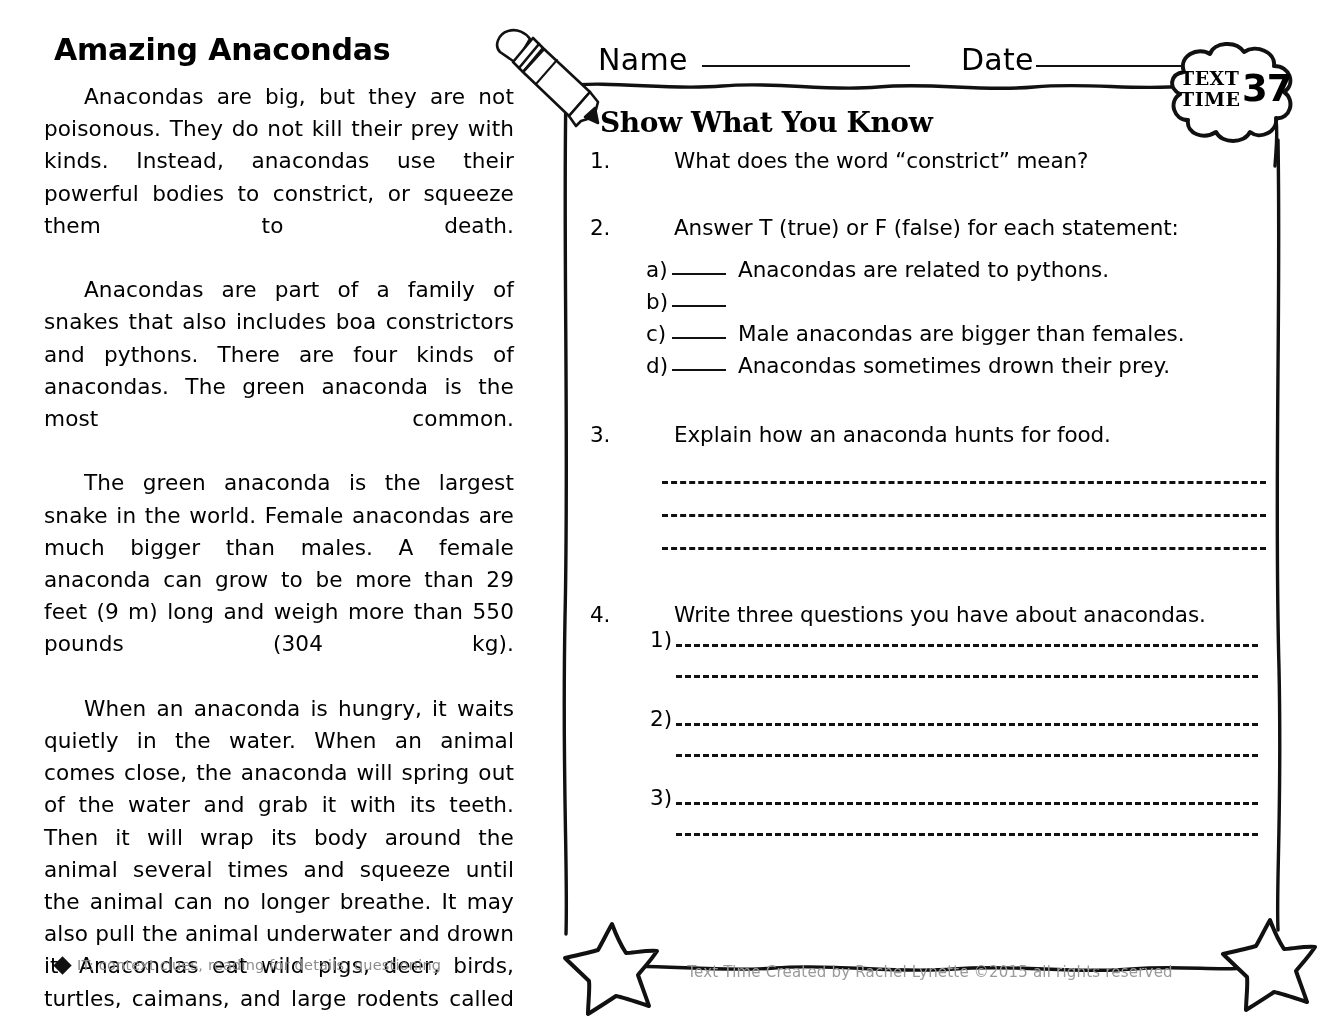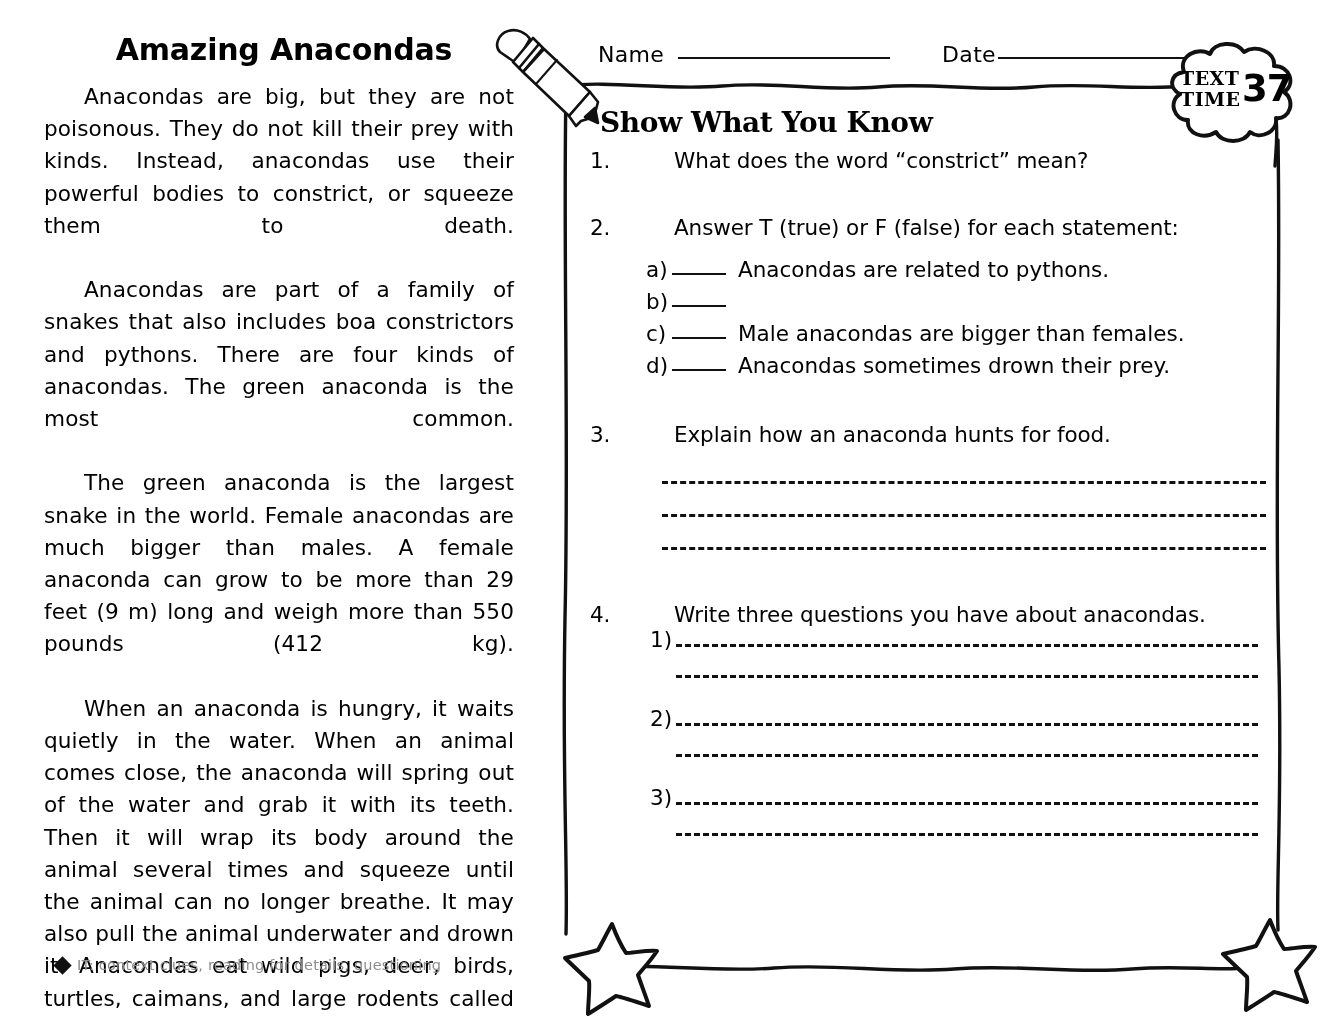--- a/index.html
+++ b/index.html
@@ -23,21 +23,20 @@
     left: 44px;
     top: 32px;
     width: 470px;
     height: 950px;
   }
   .passage-title {
     font-family: "DejaVu Sans", sans-serif;
     font-size: 30px;
     font-weight: 700;
     letter-spacing: -0.2px;
-    text-align: center;
     margin: 0 0 14px 0;
     padding-left: 10px;
   }
   .passage-body {
     font-family: "DejaVu Sans", sans-serif;
     font-size: 21.6px;
     line-height: 32.2px;
     text-align: justify;
     text-justify: inter-word;
     letter-spacing: 0.1px;
@@ -107,21 +106,21 @@
   .name-date-row {
     position: absolute;
     left: 42px;
     top: 24px;
     width: 640px;
     display: flex;
     align-items: baseline;
   }
   .nd-label {
     font-family: "DejaVu Sans", sans-serif;
-    font-size: 22px;
+    font-size: 30px;
     letter-spacing: 0.3px;
     white-space: nowrap;
   }
   .nd-rule {
     height: 0;
     border-bottom: 2px solid #111;
     position: relative;
     top: -3px;
   }
   .nd-rule.name { width: 212px; margin-left: 14px; }
@@ -272,21 +271,21 @@
   .star-right { left: 662px; top: 896px; }
 </style>
 </head>
 <body>
 
 <div class="passage-col">
   <h1 class="passage-title">Amazing Anacondas</h1>
   <div class="passage-body">
     <p>Anacondas are big, but they are not poisonous. They do not kill their prey with kinds. Instead, anacondas use their powerful bodies to constrict, or squeeze them to death.</p>
     <p>Anacondas are part of a family of snakes that also includes boa constrictors and pythons. There are four kinds of anacondas. The green anaconda is the most common.</p>
-    <p>The green anaconda is the largest snake in the world. Female anacondas are much bigger than males. A female anaconda can grow to be more than 29 feet (9 m) long and weigh more than 550 pounds (412 kg).</p>
+    <p>The green anaconda is the largest snake in the world. Female anacondas are much bigger than males. A female anaconda can grow to be more than 29 feet (9 m) long and weigh more than 550 pounds (304 kg).</p>
     <p>When an anaconda is hungry, it waits quietly in the water. When an animal comes close, the anaconda will spring out of the water and grab it with its teeth. Then it will wrap its body around the animal several times and squeeze until the animal can no longer breathe. It may also pull the animal underwater and drown it. Anacondas eat wild pigs, deer, birds, turtles, caimans, and large rodents called capybaras.</p>
   </div>
   <div class="standards-note">
     <span class="diamond-bullet"></span>
     <span class="standards-text">IT: context clues, reading for details, questioning</span>
   </div>
 </div>
 
 <div class="pencil">
   <svg viewBox="0 0 120 125" width="120" height="125" aria-hidden="true">
@@ -449,14 +448,15 @@
   <div class="star star-right">
     <svg viewBox="0 0 104 100" width="104" height="100" aria-hidden="true">
       <path d="M52 6 C58 22, 64 32, 66 35 C72 35, 88 32, 97 33
                C92 41, 82 52, 78 57 C80 63, 86 79, 89 88
                C80 85, 62 79, 56 78 C50 82, 36 91, 28 96
                C28 87, 30 70, 29 63 C24 58, 11 46, 5 40
                C14 38, 32 34, 38 32 C42 25, 48 13, 52 6 Z" fill="#fff" stroke="#111" stroke-width="4" stroke-linejoin="round"></path>
     </svg>
   </div>
 
+  <div class="sheet-footer">Text Time Created by Rachel Lynette ©2015 all rights reserved</div>
 
 </div>
 
 </body></html>

